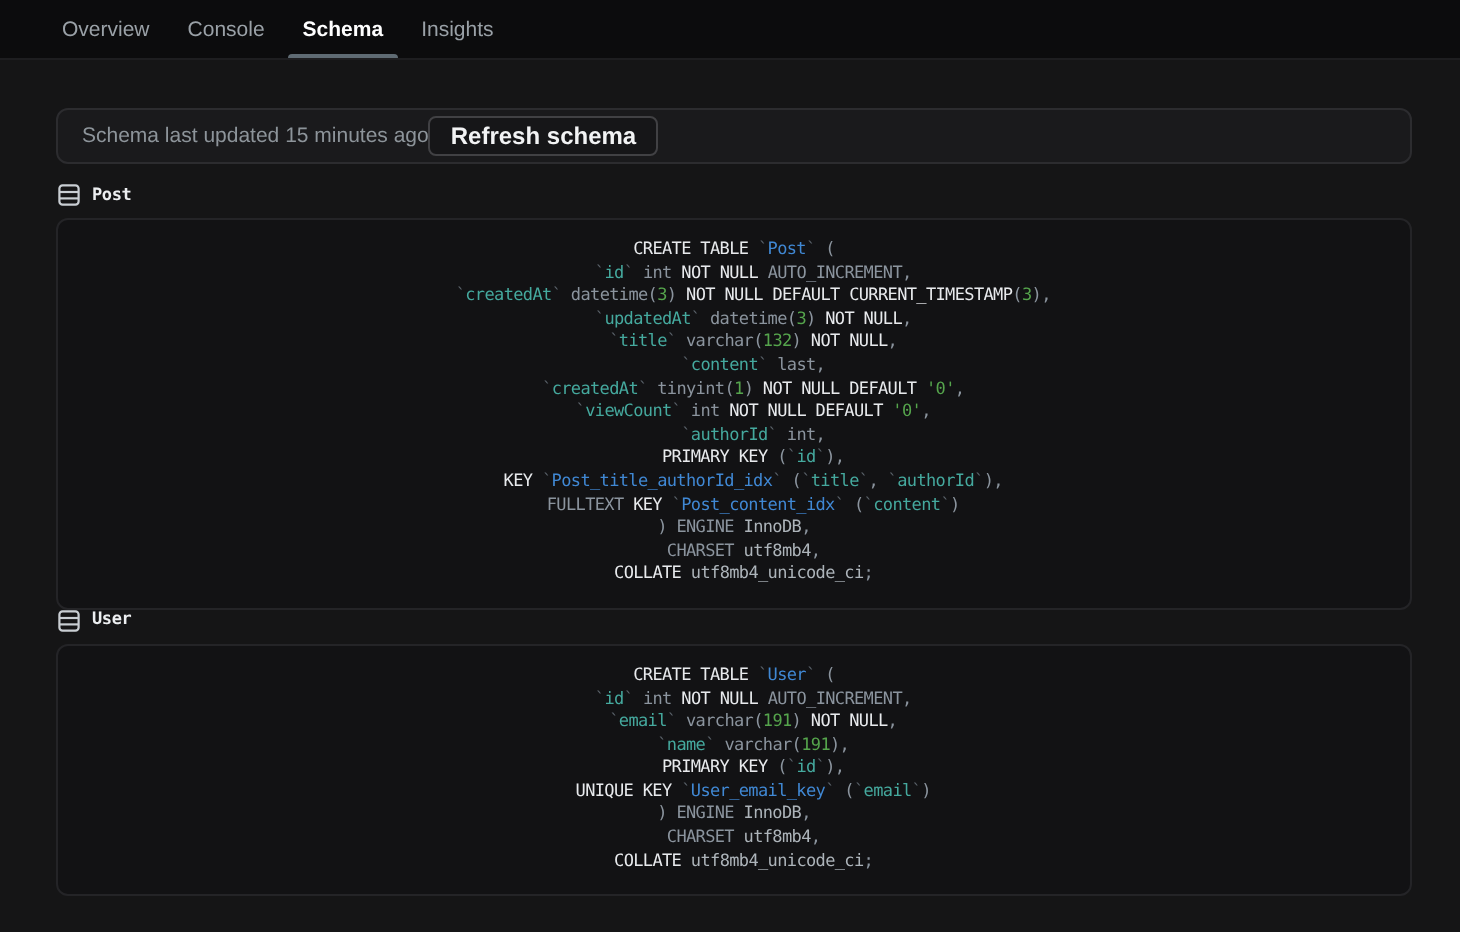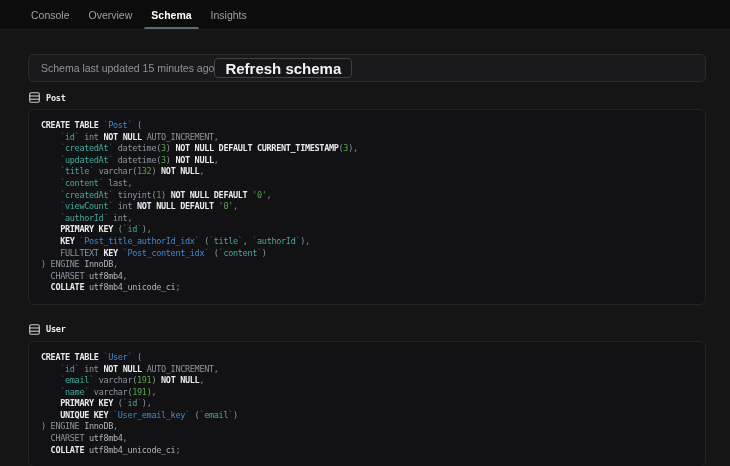--- a/index.html
+++ b/index.html
@@ -75,27 +75,27 @@
     font-size:10.5px;
     color:#8d949a;
   }
   .refresh-btn{
     height:20px;
     padding:0 10px;
     background:#161618;
     border:1px solid #414144;
     border-radius:4px;
     color:#f2f3f4;
-    font-size:15px;
+    font-size:12px;
     font-weight:bold;
     font-family:"Liberation Sans","DejaVu Sans",sans-serif;
     cursor:pointer;
     white-space:nowrap;
   }
-  .table-section{margin-bottom:19px;}
+  .table-section{text-align:center;}
   .table-header{
     display:flex;
     align-items:center;
     gap:6px;
     margin-bottom:6px;
     padding-left:1px;
   }
   .table-header svg{display:block;}
   .table-name{
     font-family:"DejaVu Sans Mono","Liberation Mono",monospace;
@@ -111,38 +111,38 @@
     padding:10px 12px;
   }
   .code-line{
     font-family:"DejaVu Sans Mono","Liberation Mono",monospace;
     font-size:8.5px;
     letter-spacing:-0.32px;
     line-height:11.6px;
     white-space:pre;
     color:var(--gy);
   }
-  .tk-kw{color:var(--kw);font-weight:bold;}
+  .tk-kw{color:var(--kw);font-weight:normal;}
   .tk-col{color:var(--col);}
   .tk-tbl{color:var(--tbl);}
   .tk-num{color:var(--num);}
   .tk-str{color:var(--str);}
   .tk-gy{color:var(--gy);}
   .tk-bt{color:var(--bt);}
   .tk-val{color:var(--val);}
 </style>
 </head>
 <body>
 
 <div class="tabbar" id="tabbar">
     <div class="tab">
+      <span>Overview</span>
+    </div>
+    <div class="tab">
       <span>Console</span>
-    </div>
-    <div class="tab">
-      <span>Overview</span>
     </div>
     <div class="tab active">
       <span>Schema</span>
     </div>
     <div class="tab">
       <span>Insights</span>
     </div>
   </div>
 
 <div class="content">

